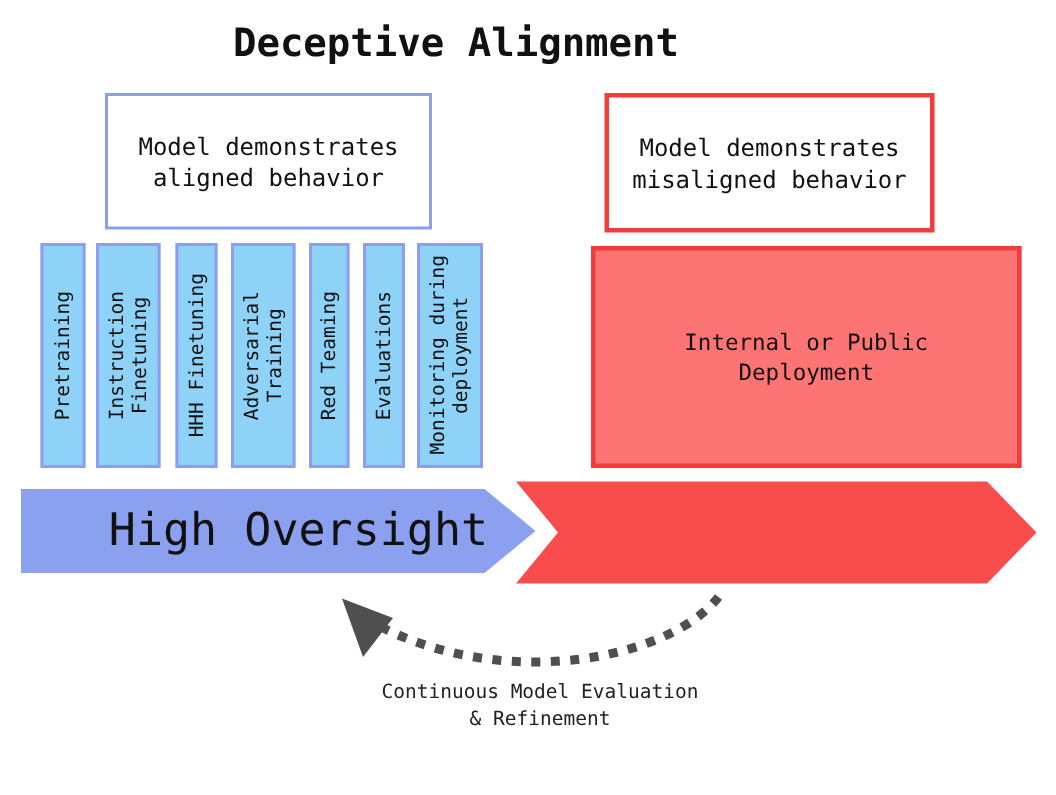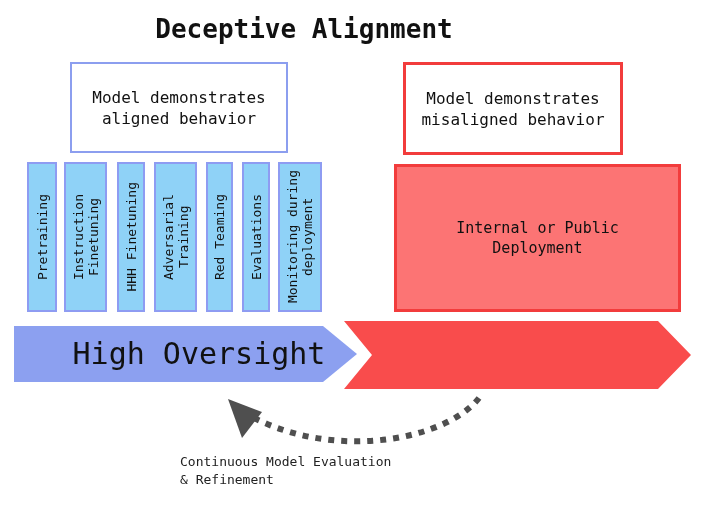--- a/index.html
+++ b/index.html
@@ -41,21 +41,21 @@
     font-size:15px;line-height:20px;white-space:pre-line;margin-left:24px;
   }
   .layer{position:absolute;left:0;top:0;width:704px;height:530px;}
   .arrow-label{
     position:absolute;top:323px;height:60px;display:flex;align-items:center;justify-content:center;
     font-size:30px;color:#111;
   }
   .arrow-label.high{left:14px;width:310px;padding-left:30px;}
   .arrow-label.low{left:372px;width:290px;}
   .caption{
-    position:absolute;left:180px;top:453px;width:360px;text-align:left;
+    position:absolute;left:180px;top:453px;width:360px;text-align:center;
     font-size:13px;line-height:18px;white-space:pre-line;color:#222;
   }
 </style>
 </head>
 <body>
 
 <div class="canvas">
 
   <div class="title">Deceptive Alignment</div>
 

